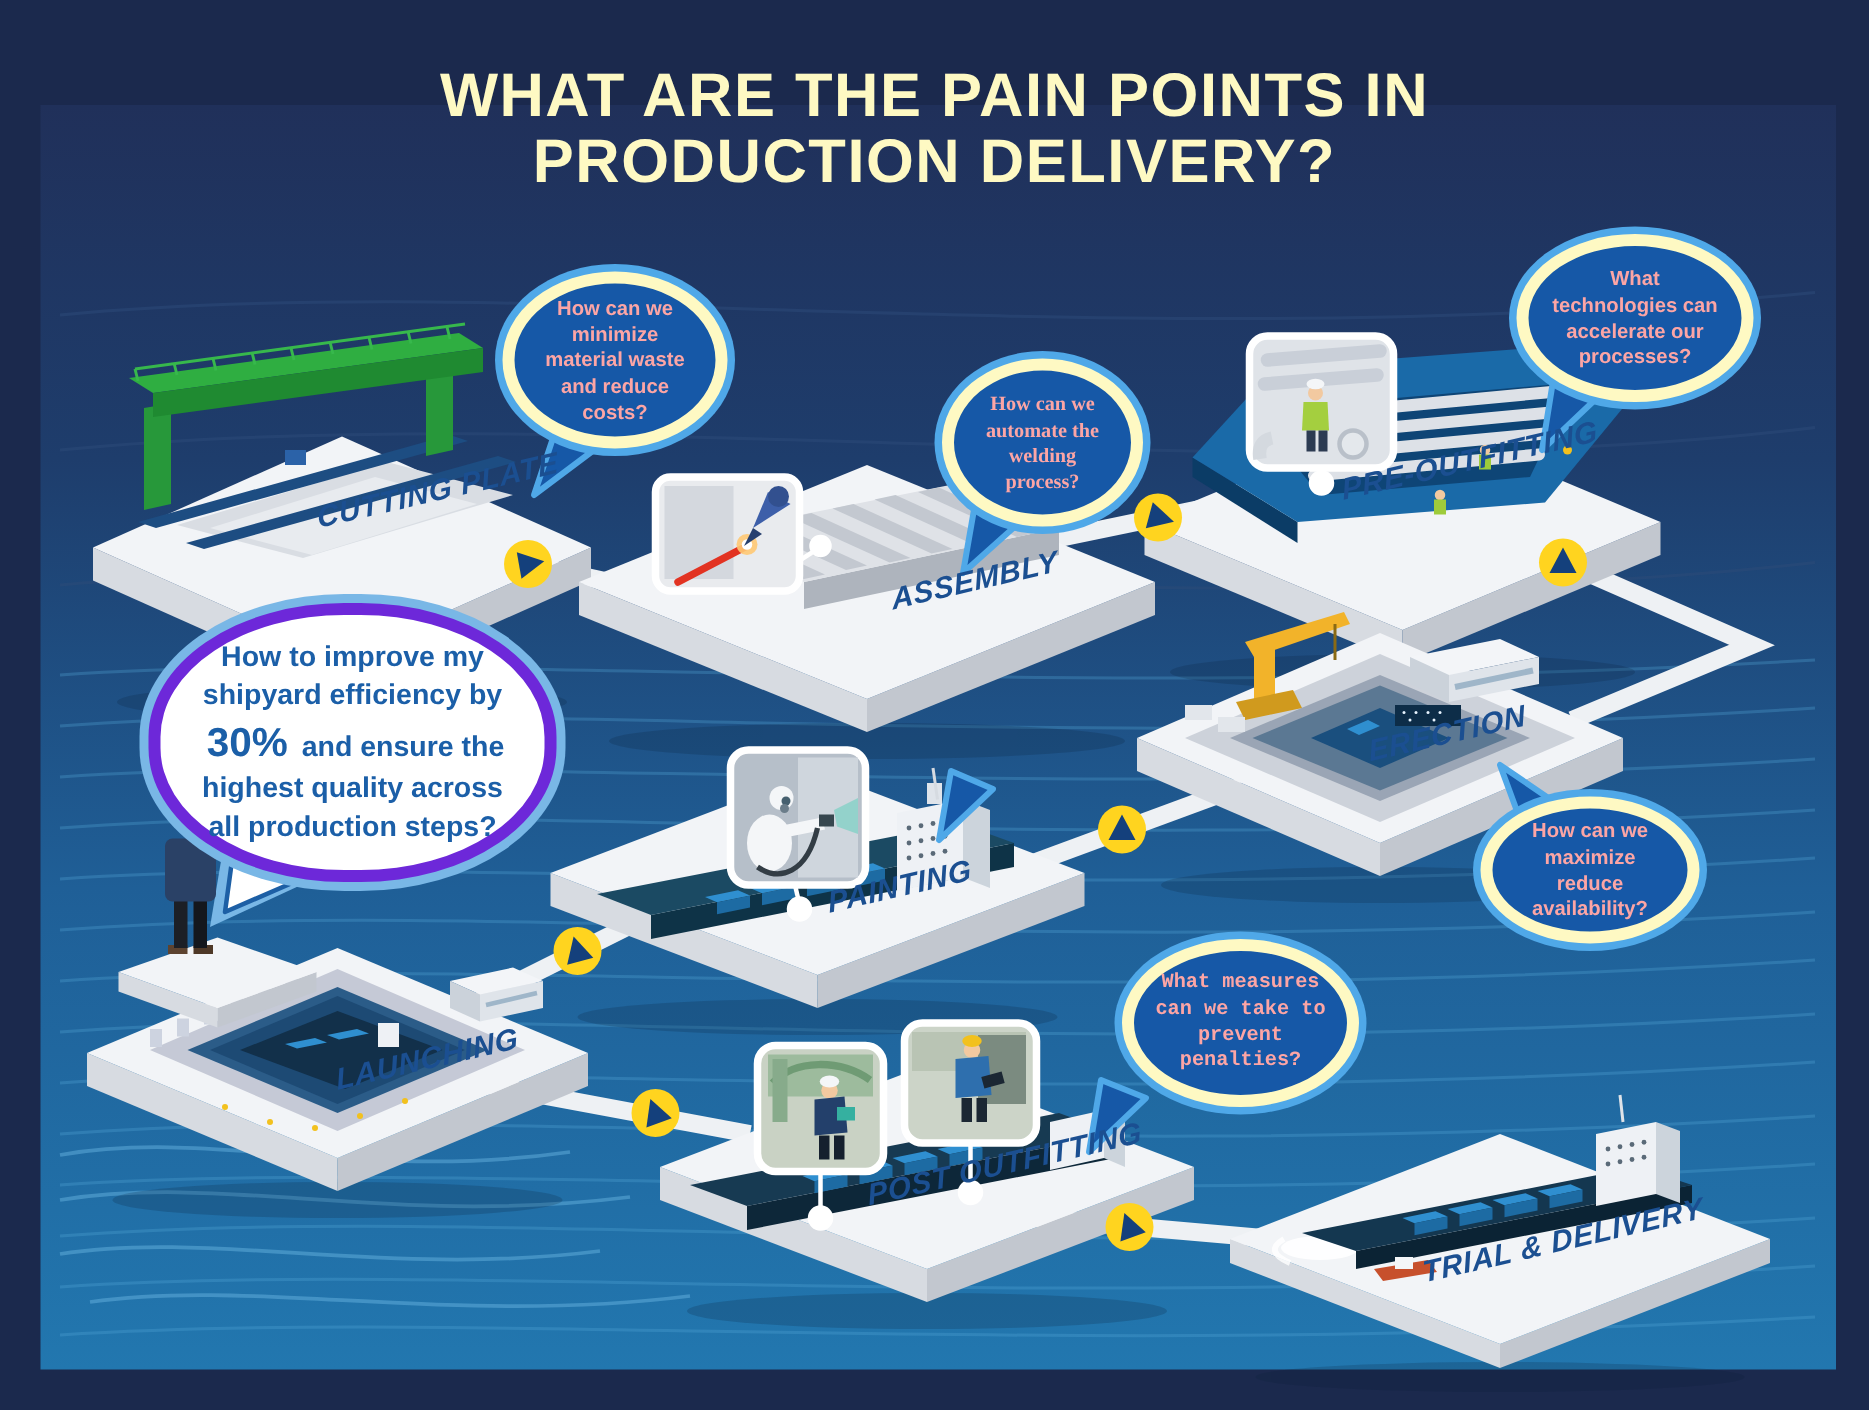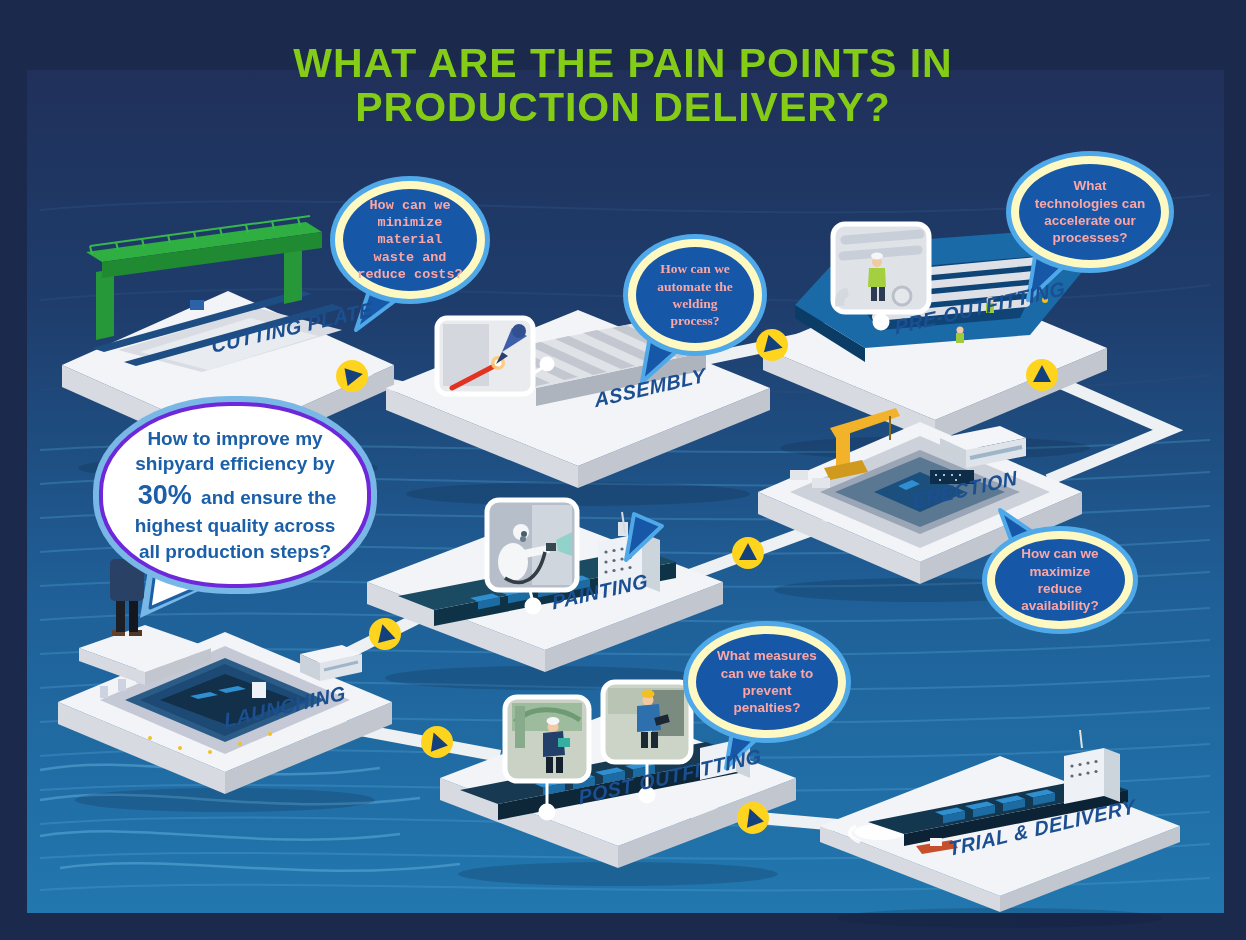--- a/index.html
+++ b/index.html
@@ -2,31 +2,31 @@
 <html><head>
 <meta charset="utf-8">
 <style>
   html,body{margin:0;padding:0;}
   body{font-family:"Liberation Sans",sans-serif;background:#101c38;}
   .canvas{position:relative;width:1246px;height:940px;overflow:hidden;background:#1b294d;}
   .panel{position:absolute;left:27px;right:22px;top:70px;bottom:27px;
          background:linear-gradient(180deg,#20305a 0%,#1e3d6c 28%,#1f5f97 62%,#2277af 100%);}
   .scene{position:absolute;left:0;top:0;width:1246px;height:940px;}
   .title{position:absolute;top:42px;left:0;right:0;margin:0;text-align:center;
-         color:#84cc16;font-weight:900;font-size:41px;letter-spacing:1px;line-height:1.07;}
+         color:#fef9c3;font-weight:900;font-size:41px;letter-spacing:1px;line-height:1.07;}
   .title span{display:block;}
   .stage-label{position:absolute;color:#1b4f91;font-weight:bold;font-style:italic;
          font-size:20px;letter-spacing:.5px;white-space:nowrap;
          transform:translate(-50%,-50%) rotate(-13deg) skewX(-6deg);}
   .bubble{position:absolute;background:#1658a7;border:8px solid #fef9c3;
          box-shadow:0 0 0 5px #4fa8e8;border-radius:50%;
          display:flex;align-items:center;justify-content:center;text-align:center;
          color:#fca5a5;font-weight:bold;font-size:13.5px;line-height:1.28;
          padding:10px 14px;box-sizing:border-box;}
-  .big-bubble{position:absolute;background:#fff;border:4px solid #6d28d9;
+  .big-bubble{position:absolute;background:#fff;border:8px solid #6d28d9;
          box-shadow:0 0 0 6px #79b7e6;border-radius:48%;
          display:flex;align-items:center;justify-content:center;text-align:center;
          color:#1b5fa8;font-size:19px;font-weight:600;line-height:1.35;
          padding:20px 24px;box-sizing:border-box;}
   .big-bubble .hl{font-size:27px;font-weight:800;padding:0 4px;}
 </style>
 </head>
 <body>
 
 <div class="canvas">
@@ -475,33 +475,33 @@
 
   <div class="stage-label" style="left:292px;top:328px;">CUTTING PLATE</div>
   <div class="stage-label" style="left:650px;top:388px;">ASSEMBLY</div>
   <div class="stage-label" style="left:980px;top:308px;">PRE-OUTFITTING</div>
   <div class="stage-label" style="left:965px;top:490px;">ERECTION</div>
   <div class="stage-label" style="left:600px;top:592px;">PAINTING</div>
   <div class="stage-label" style="left:285px;top:707px;">LAUNCHING</div>
   <div class="stage-label" style="left:670px;top:777px;">POST OUTFITTING</div>
   <div class="stage-label" style="left:1042px;top:828px;">TRIAL &amp; DELIVERY</div>
 
-  <div class="bubble" style="left:335px;top:181px;width:150px;height:118px;font-family:Liberation Mono, monospace;">
+  <div class="bubble" style="left:335px;top:181px;width:150px;height:118px;">
     <span>How can we minimize material waste and reduce costs?</span>
   </div>
   <div class="bubble" style="left:628px;top:239px;width:134px;height:112px;font-family:Liberation Serif, serif;">
     <span>How can we automate the welding process?</span>
   </div>
   <div class="bubble" style="left:1011px;top:156px;width:158px;height:112px;">
     <span>What technologies can accelerate our processes?</span>
   </div>
   <div class="bubble" style="left:987px;top:531px;width:146px;height:98px;">
     <span>How can we maximize reduce availability?</span>
   </div>
-  <div class="bubble" style="left:688px;top:626px;width:158px;height:112px;">
+  <div class="bubble" style="left:748px;top:626px;width:158px;height:112px;font-family:Liberation Mono, monospace;">
     <span>What measures can we take to prevent penalties?</span>
   </div>
 
   <div class="big-bubble" style="left:99px;top:402px;width:272px;height:186px;">
     <span><span>How to improve my shipyard efficiency by </span><b class="hl">30%</b><span> and ensure the highest quality across all production steps?</span></span>
   </div>
 
 </div>
 
 </body></html>

